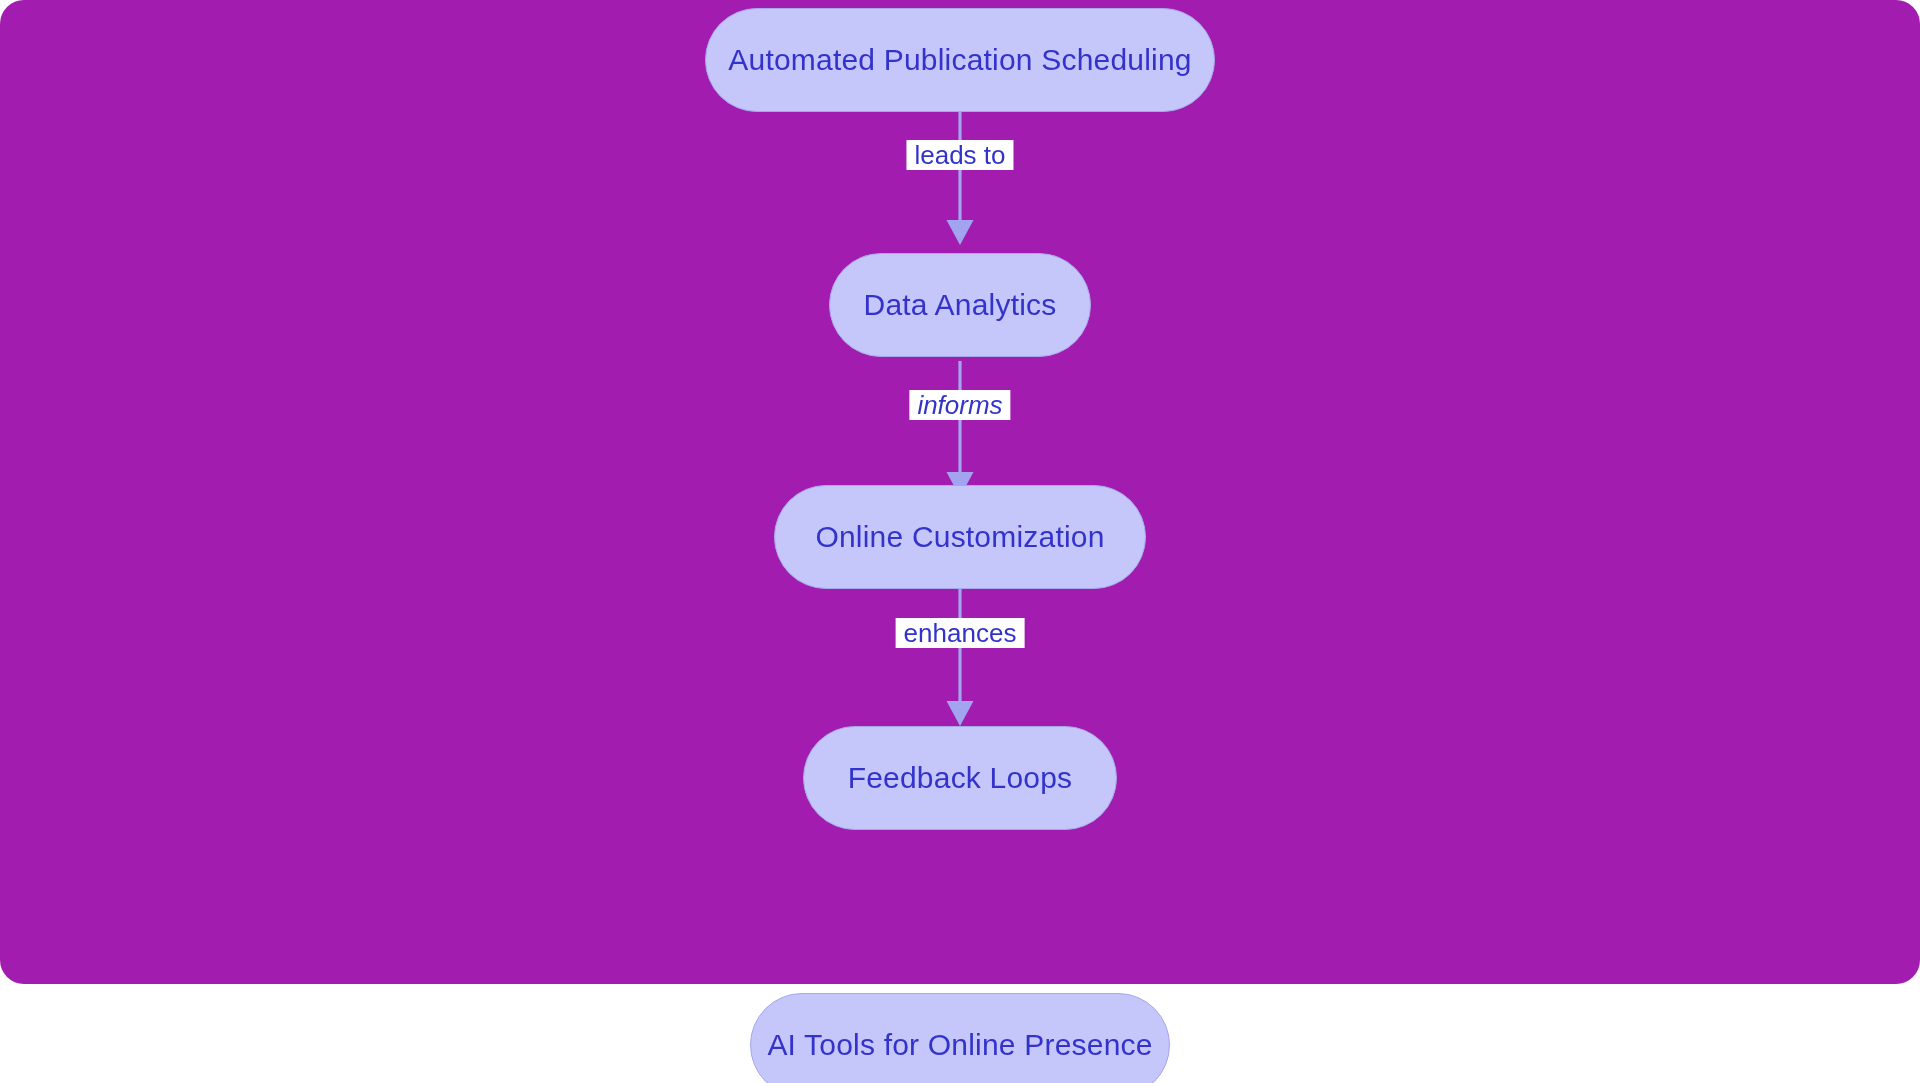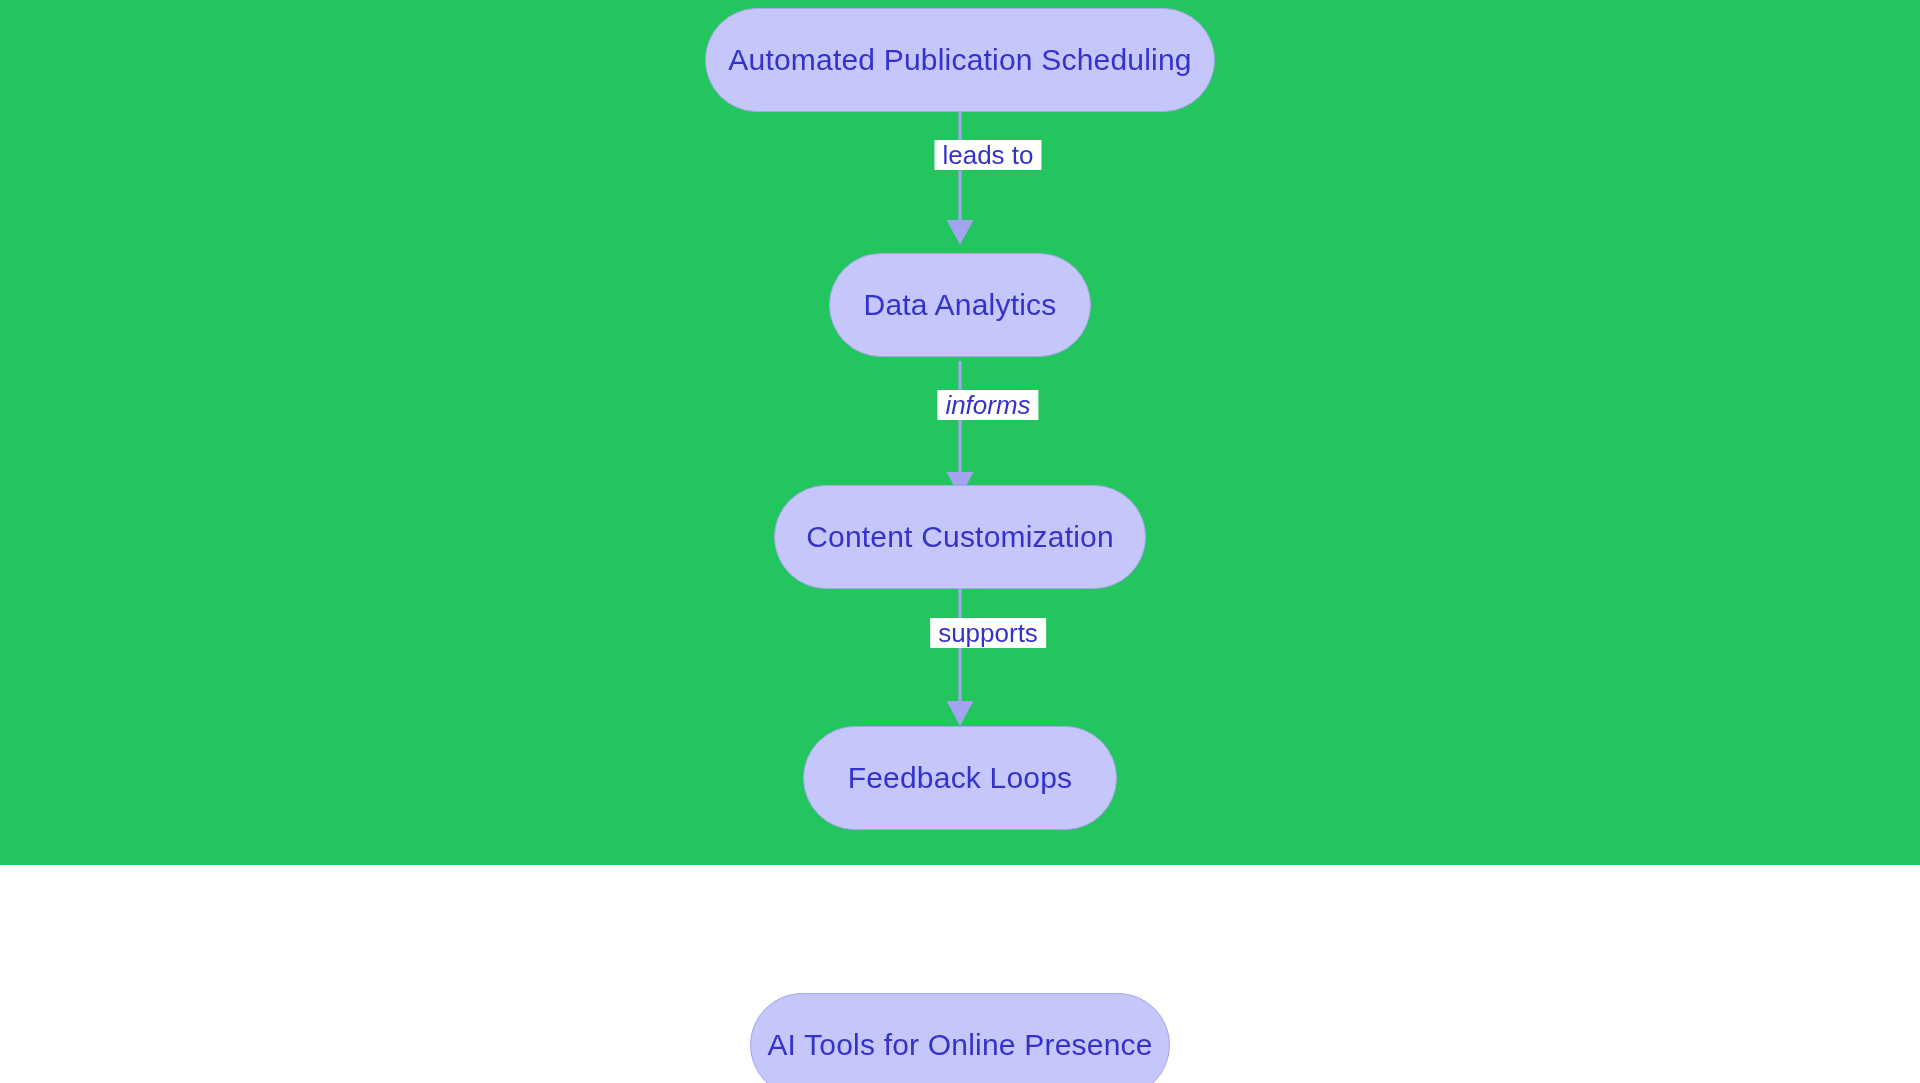--- a/index.html
+++ b/index.html
@@ -11,22 +11,23 @@
   body {
     width: 1920px;
     height: 1083px;
     overflow: hidden;
     font-family: "Liberation Sans", sans-serif;
   }
 
   #diagram-root {
     position: relative;
     width: 1920px;
-    height: 865px;
-    background: #22c55e;
+    height: 984px;
+    background: #a21caf;
+    border-radius: 24px;
   }
 
   
   .node {
     position: absolute;
     left: 50%;
     transform: translateX(-50%);
     box-sizing: border-box;
     display: flex;
     align-items: center;
@@ -73,21 +74,20 @@
     left: 50%;
     transform: translateX(-50%);
     color: #3333cc;
     font-size: 26px;
     font-weight: 400;
     line-height: 1;
     white-space: nowrap;
     background: #ffffff;
     padding: 2px 8px;
     font-family: "Liberation Sans", sans-serif;
-    margin-left: 28px;
   }
 
   .edge.e0 { top: 112px; height: 133px; }
   .edge.e1 { top: 361px; height: 136px; font-style: italic; }
   .edge.e2 { top: 589px; height: 137px; }
   .edge.e3 { top: 830px; height: 135px; }
 
   .edge.e0 .edge-label { top: 28px; }
   .edge.e1 .edge-label { top: 29px; }
   .edge.e2 .edge-label { top: 29px; }
@@ -116,29 +116,29 @@
 
   <div class="edge e1">
     <svg width="360" height="136" viewBox="0 0 360 136">
       <line x1="180" y1="0" x2="180" y2="121" stroke="#a3a4ef" stroke-width="3.2"></line>
       <polygon points="180,136 166.5,111 193.5,111" fill="#a3a4ef"></polygon>
     </svg>
     <span class="edge-label">informs</span>
   </div>
 
   <div class="node n2">
-    <span class="node-label">Content Customization</span>
+    <span class="node-label">Online Customization</span>
   </div>
 
   <div class="edge e2">
     <svg width="360" height="137" viewBox="0 0 360 137">
       <line x1="180" y1="0" x2="180" y2="122" stroke="#a3a4ef" stroke-width="3.2"></line>
       <polygon points="180,137 166.5,112 193.5,112" fill="#a3a4ef"></polygon>
     </svg>
-    <span class="edge-label">supports</span>
+    <span class="edge-label">enhances</span>
   </div>
 
   <div class="node n3">
     <span class="node-label">Feedback Loops</span>
   </div>
 
 
   <div class="node n4">
     <span class="node-label">AI Tools for Online Presence</span>
   </div>

